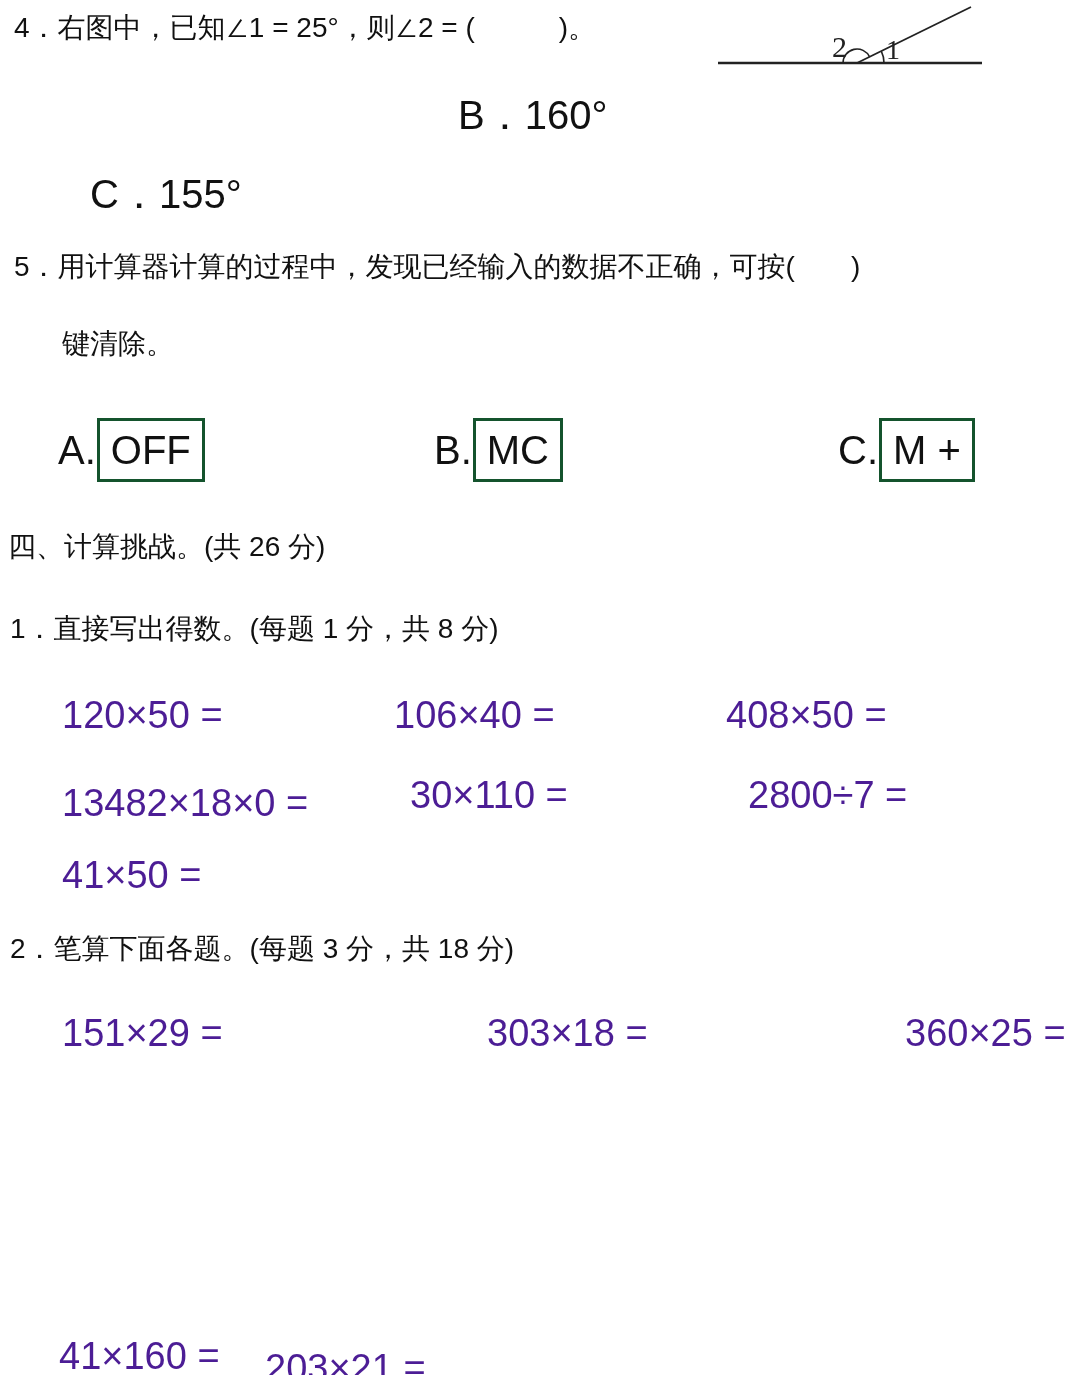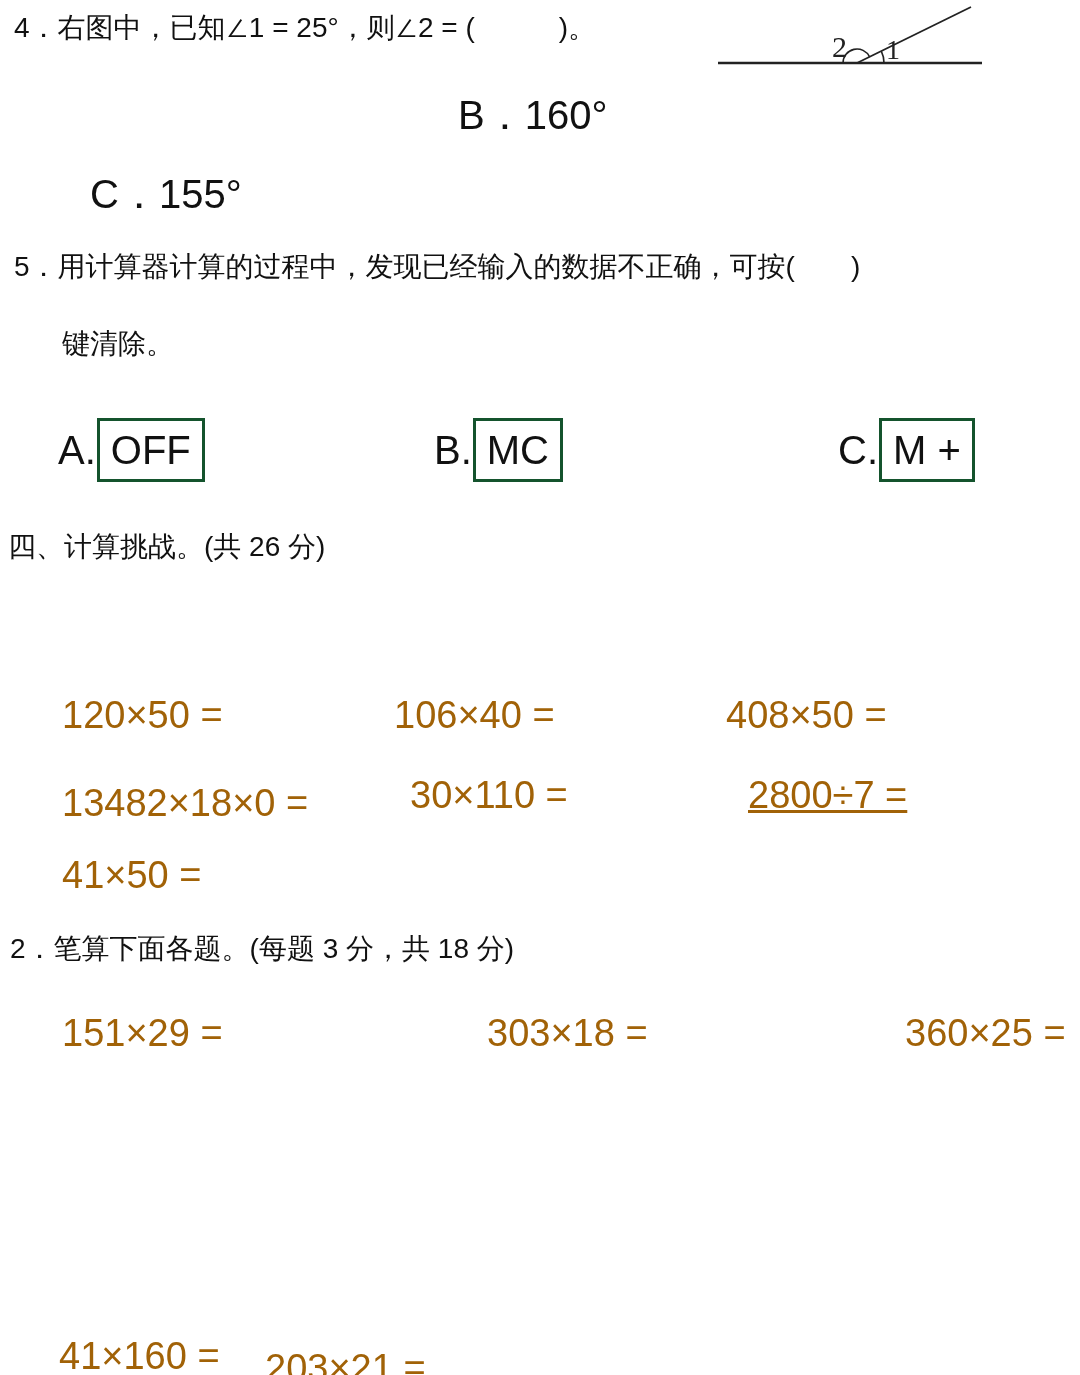--- a/index.html
+++ b/index.html
@@ -17,21 +17,21 @@
     font-size:28px;
     line-height:1.1;
     white-space:pre;
     color:#111111;
   }
   .eq{
     position:absolute;
     font-size:38px;
     line-height:1;
     white-space:pre;
-    color:#a16207;
+    color:#4c1d95;
   }
   .opt{
     position:absolute;
     font-size:40px;
     line-height:1.1;
     white-space:pre;
     color:#111111;
   }
   .key-opt{
     position:absolute;
@@ -93,28 +93,29 @@
     <span class="key-label">B.</span>
     <span class="key-box">MC</span>
   </div>
   <div class="key-opt" style="left:838px;top:418px;">
     <span class="key-label">C.</span>
     <span class="key-box">M +</span>
   </div>
 
   <div class="line" style="left:8px;top:532px;">四、计算挑战。(共 26 分)</div>
 
+  <div class="line" style="left:10px;top:614px;">1．直接写出得数。(每题 1 分，共 8 分)</div>
 
   <div class="eq" style="left:62px;top:696px;">120×50 =</div>
   <div class="eq" style="left:394px;top:696px;">106×40 =</div>
   <div class="eq" style="left:726px;top:696px;">408×50 =</div>
 
   <div class="eq" style="left:62px;top:776px;margin-top:8px;">13482×18×0 =</div>
   <div class="eq" style="left:410px;top:776px;">30×110 =</div>
-  <div class="eq" style="left:748px;top:776px;text-decoration:underline;">2800÷7 =</div>
+  <div class="eq" style="left:748px;top:776px;">2800÷7 =</div>
 
   <div class="eq" style="left:62px;top:856px;">41×50 =</div>
 
   <div class="line" style="left:10px;top:934px;">2．笔算下面各题。(每题 3 分，共 18 分)</div>
 
   <div class="eq" style="left:62px;top:1014px;">151×29 =</div>
   <div class="eq" style="left:487px;top:1014px;">303×18 =</div>
   <div class="eq" style="left:905px;top:1014px;">360×25 =</div>
 
   <div class="eq" style="left:59px;top:1337px;">41×160 =</div>

